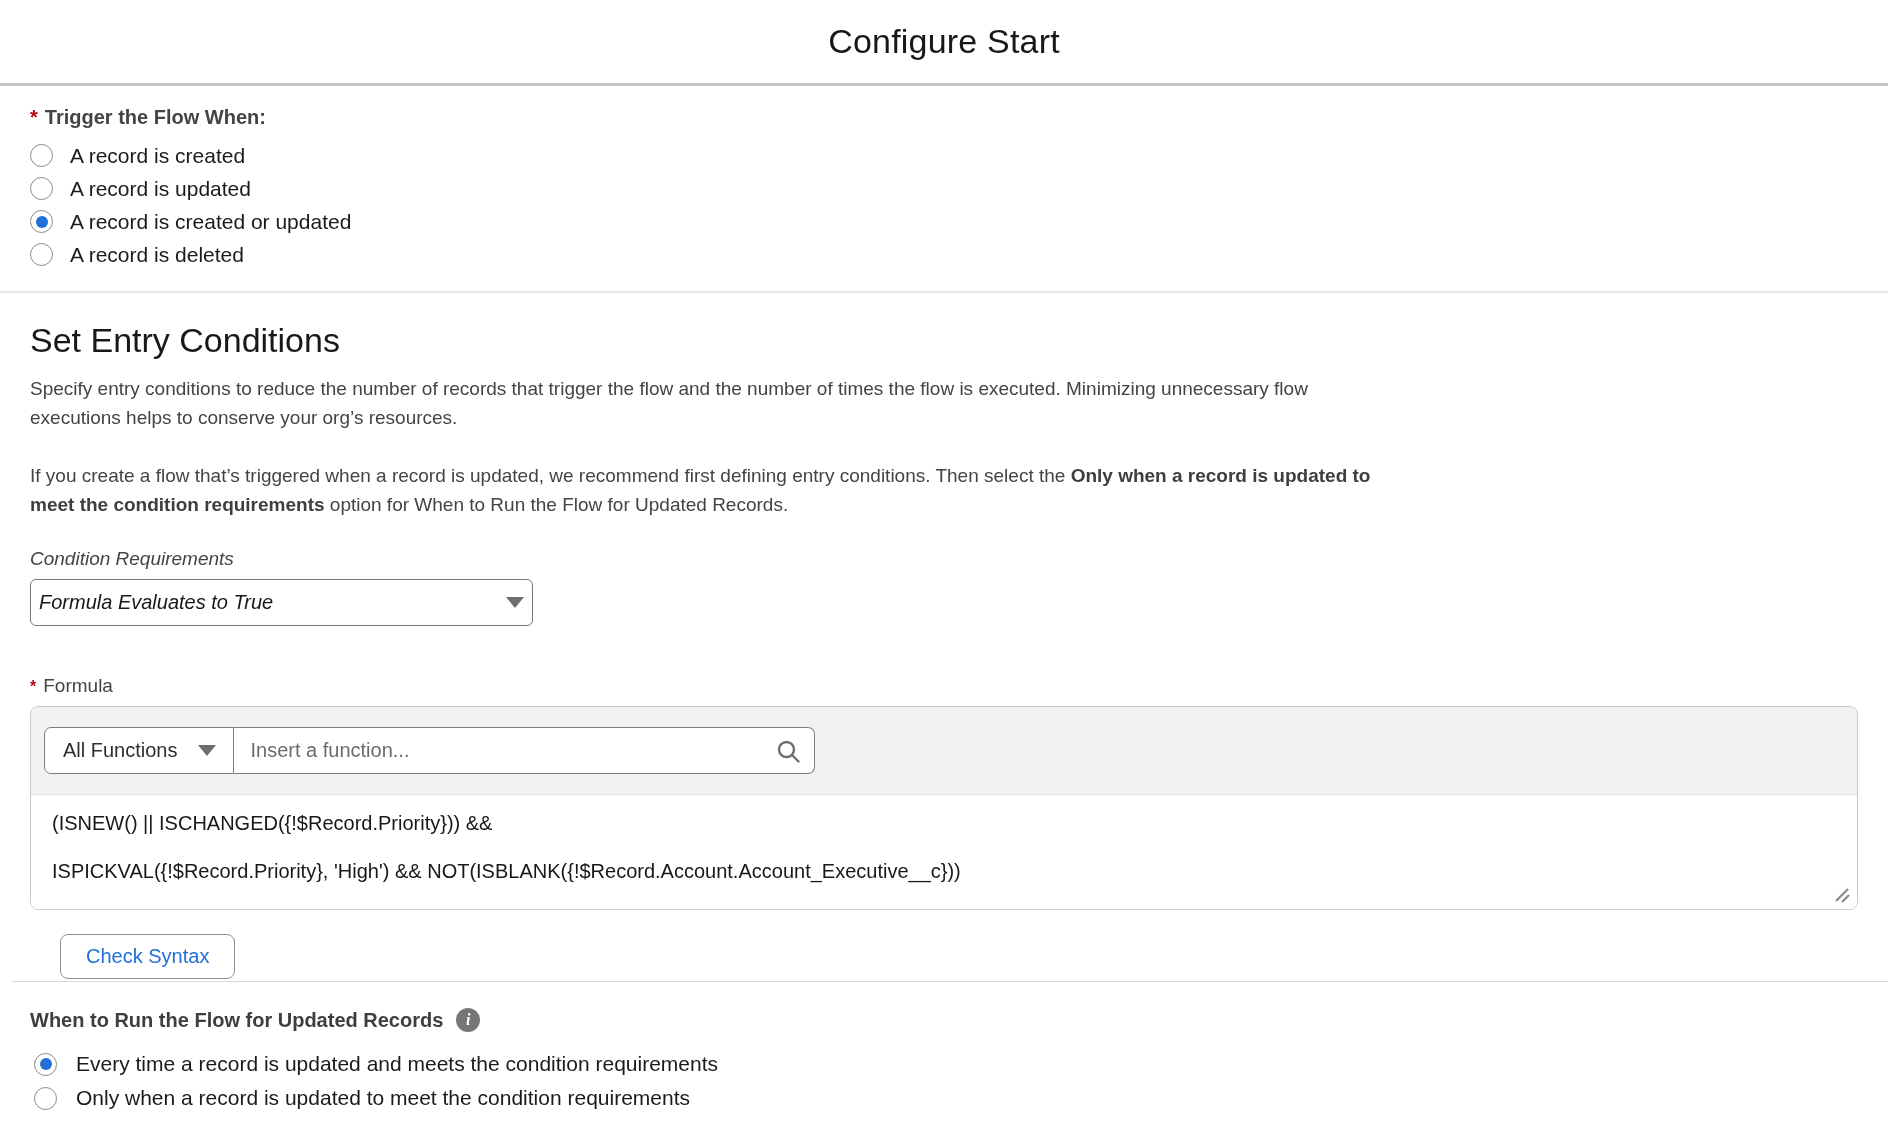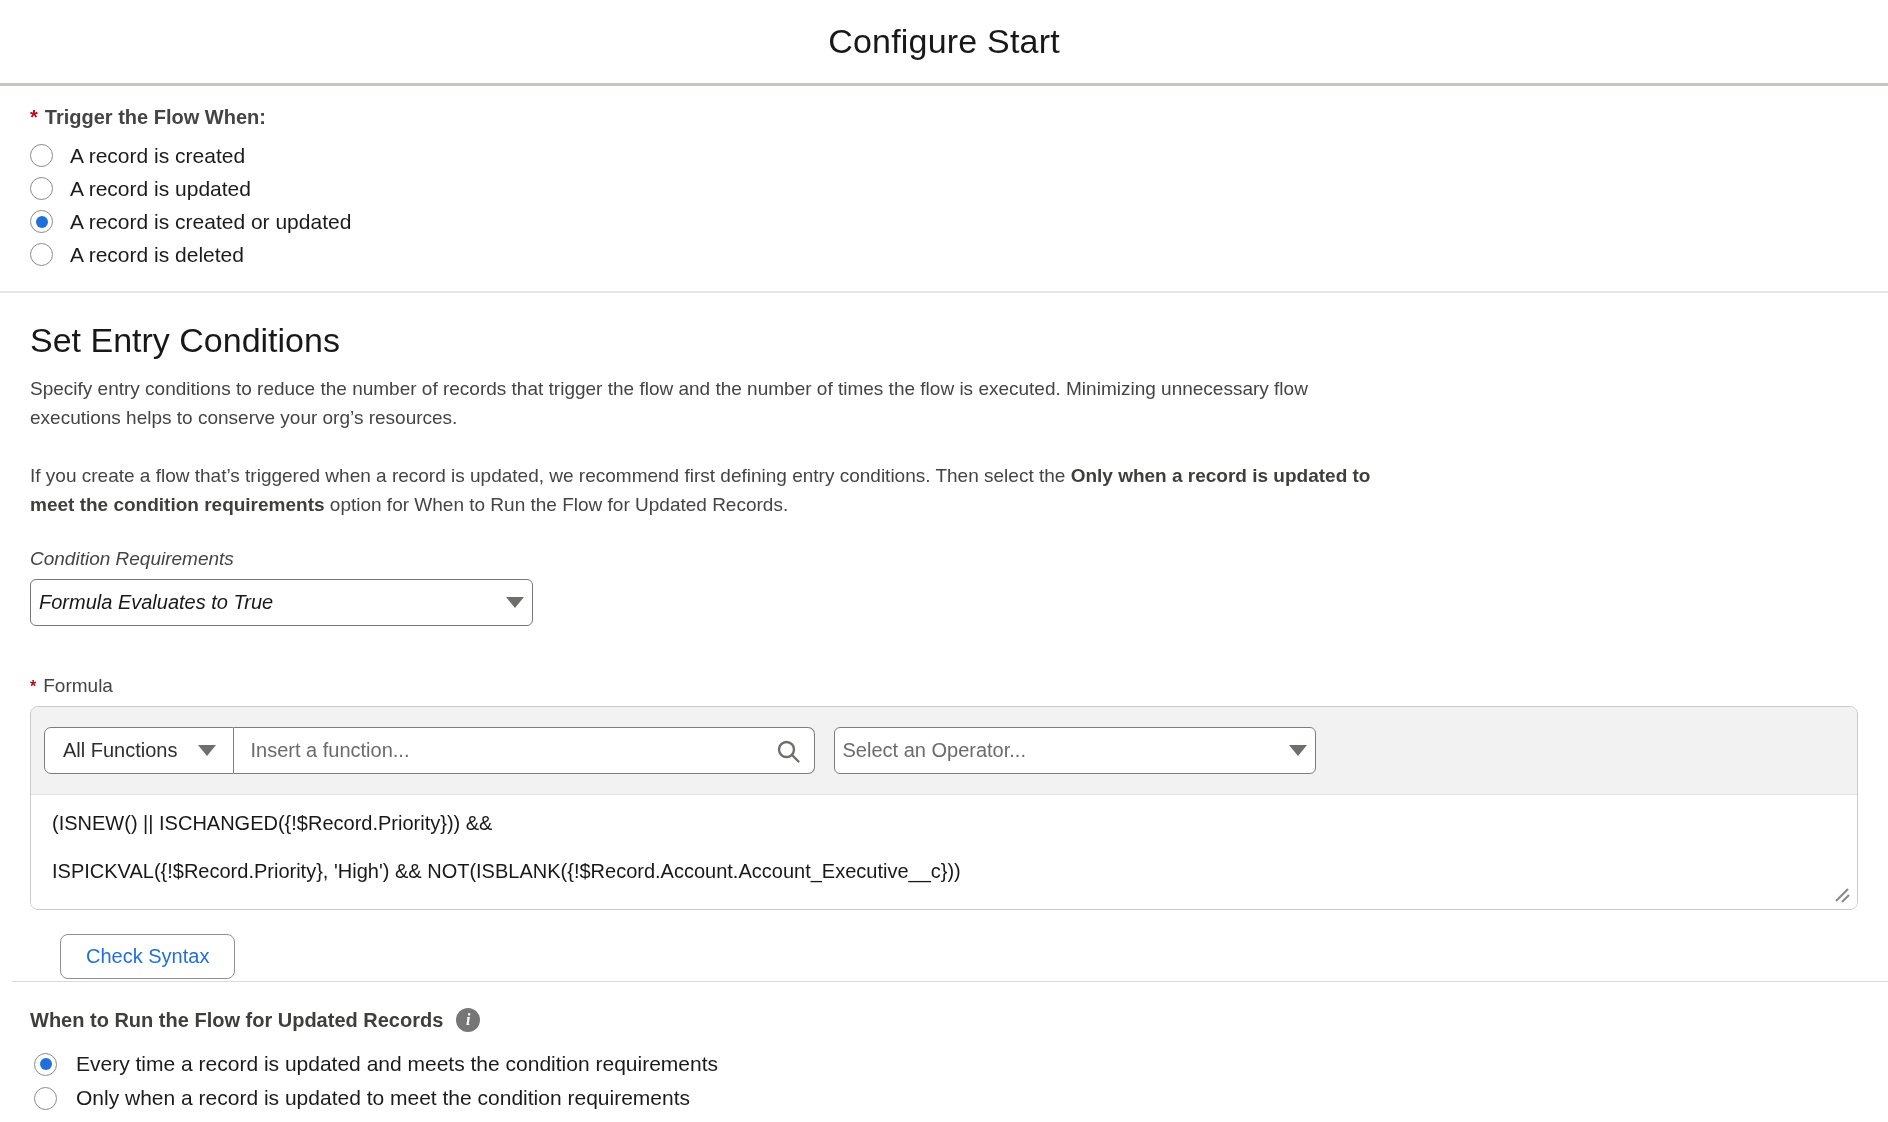--- a/index.html
+++ b/index.html
@@ -183,24 +183,20 @@
         </div>
         <div class="tb-search tb-function">
           <input type="text" placeholder="Insert a function..." style="">
           <svg class="search-glyph" width="25" height="25" viewBox="0 0 25 25">
             <circle cx="10.5" cy="10.5" r="7.5" fill="none" stroke="#706e6b" stroke-width="2.4"></circle>
             <line x1="16" y1="16" x2="22.5" y2="22.5" stroke="#706e6b" stroke-width="2.4" stroke-linecap="round"></line>
           </svg>
         </div>
       </div>
 
-      <div class="select-box tb-operator">
-        <span class="placeholder-txt">Select an Operator...</span>
-        <span class="caret-down"></span>
-      </div>
 
     </div>
 
     <div class="formula-area">
       <div class="formula-line">(ISNEW() || ISCHANGED({!$Record.Priority})) &amp;&amp;</div>
       <div class="formula-line">ISPICKVAL({!$Record.Priority}, 'High') &amp;&amp; NOT(ISBLANK({!$Record.Account.Account_Executive__c}))</div>
       <svg class="resize-handle" width="22" height="22" viewBox="0 0 22 22">
         <line x1="6" y1="18" x2="18" y2="6" stroke="#8a8a8a" stroke-width="2.2"></line>
         <line x1="12" y1="19" x2="19" y2="12" stroke="#8a8a8a" stroke-width="2.2"></line>
       </svg>

